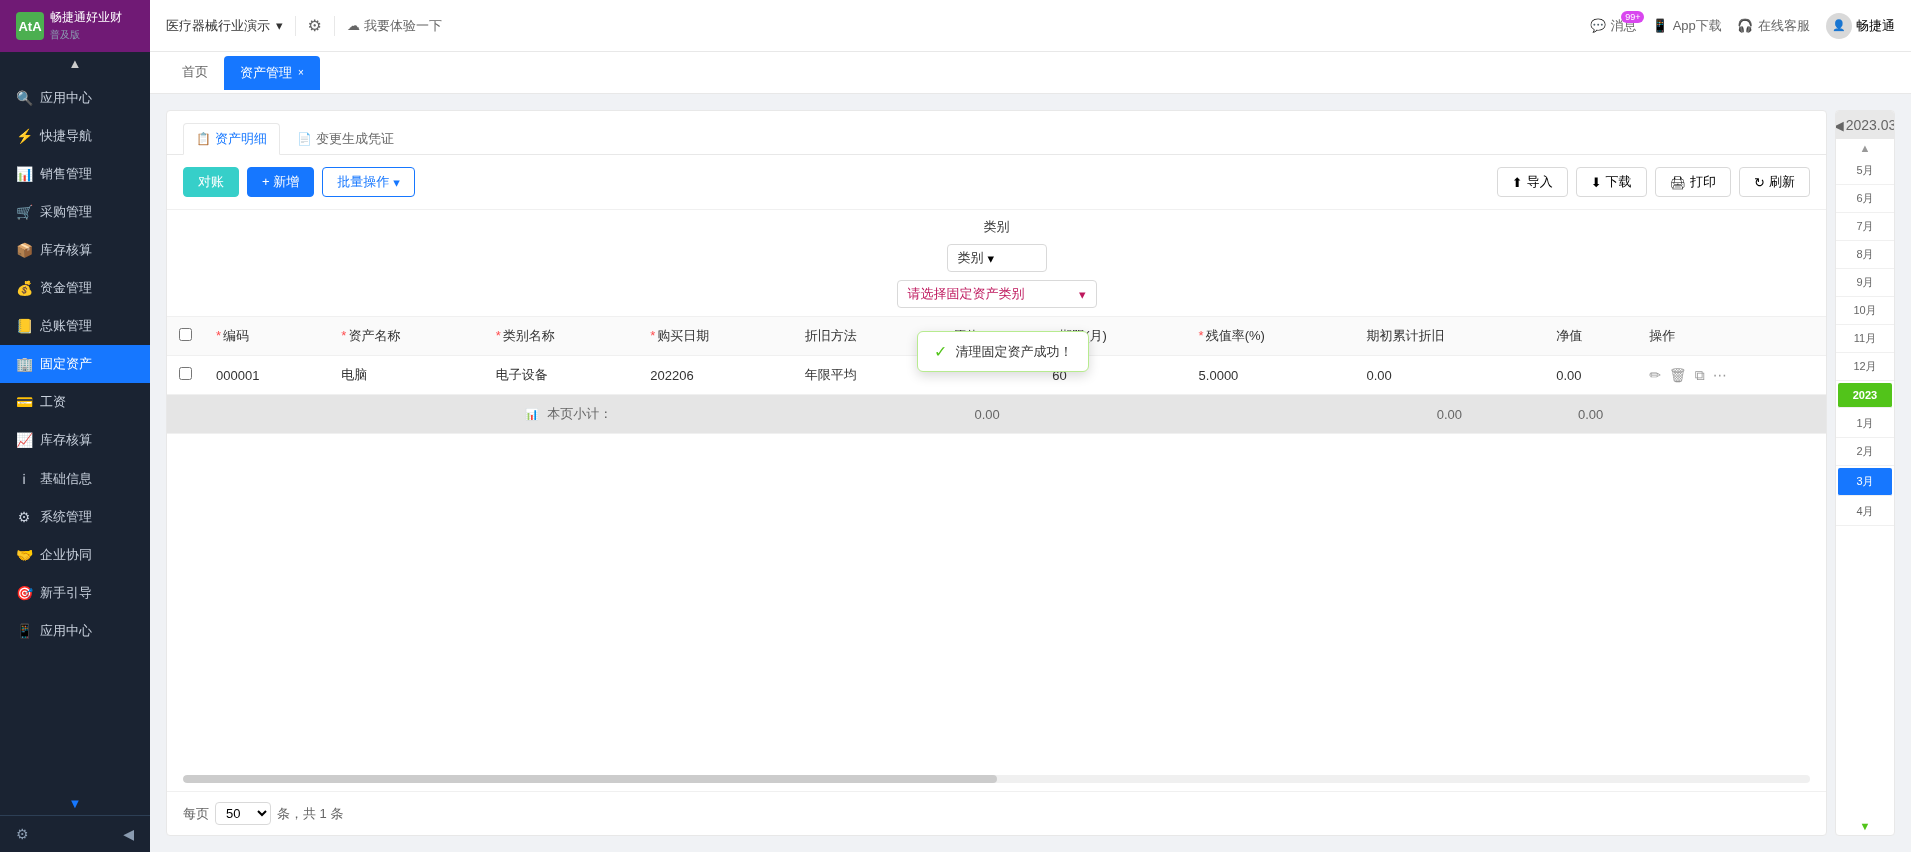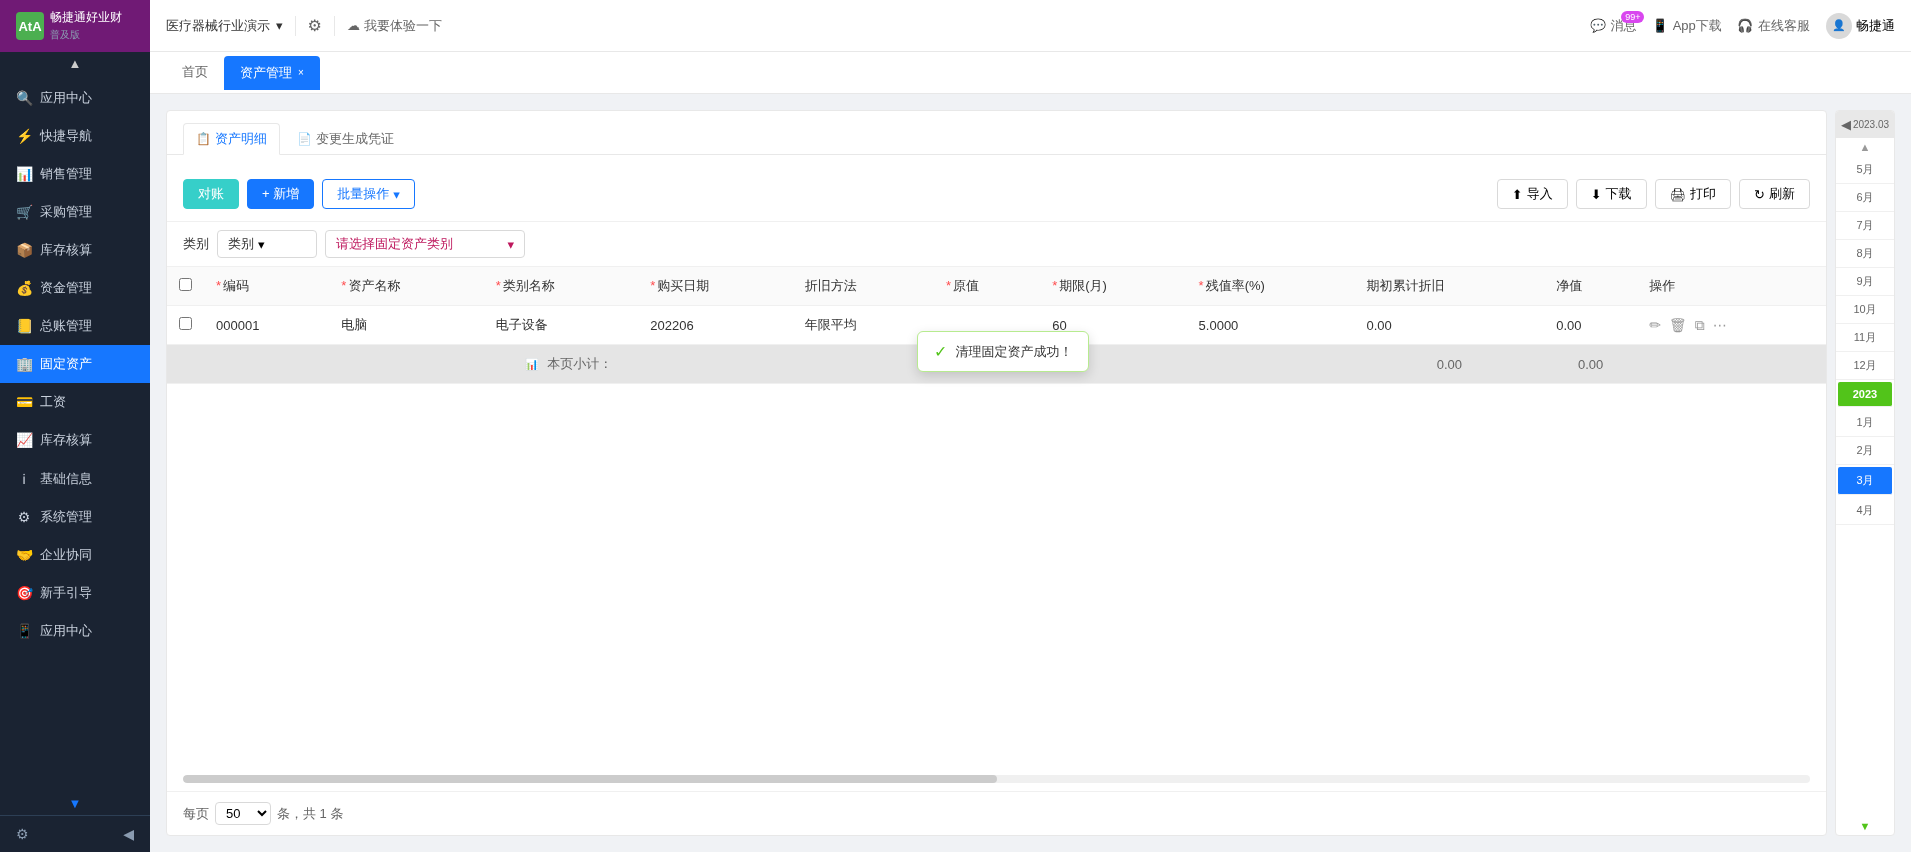--- a/index.html
+++ b/index.html
@@ -191,32 +191,33 @@
       gap: 8px;
       border-bottom: 1px solid #f0f0f0;
     }
     .btn {
       padding: 5px 14px;
       border-radius: 4px;
       cursor: pointer;
       font-size: 13px;
       border: 1px solid #d9d9d9;
       background: white;
-      display: flex; align-items: center; gap: 4px; margin-top: 12px;
+      display: flex; align-items: center; gap: 4px;
     }
     .btn-primary { background: #1677ff; color: white; border-color: #1677ff; }
     .btn-cyan { background: #36cfc9; color: white; border-color: #36cfc9; }
 
     
     .filter-row {
       display: flex;
       align-items: center;
       padding: 8px 16px;
       gap: 8px;
       border-bottom: 1px solid #f0f0f0;
+      flex-direction: column;
     }
     .filter-label { color: #333; }
     .filter-select {
       display: flex; align-items: center; gap: 4px;
       border: 1px solid #d9d9d9;
       border-radius: 4px;
       padding: 4px 10px;
       background: white;
       cursor: pointer;
       min-width: 100px;
@@ -637,21 +638,21 @@
           <option>20</option>
           <option>100</option>
         </select>
         <span>条，共 1 条</span>
       </div>
     </div>
 
     <div class="right-panel">
       <div class="right-panel-header">
         <span>◀</span>
-        <span style="font-size:10px;">2023.03</span>
+        <span style="font-size:14px;">2023.03</span>
       </div>
       <div class="nav-arrow-up active" style="font-size:11px; color:#999; padding:3px; text-align:center; cursor:pointer;">▲</div>
       <div class="timeline-scroll">
         <div class="timeline-item">5月</div>
         <div class="timeline-item">6月</div>
         <div class="timeline-item">7月</div>
         <div class="timeline-item">8月</div>
         <div class="timeline-item">9月</div>
         <div class="timeline-item">10月</div>
         <div class="timeline-item">11月</div>

